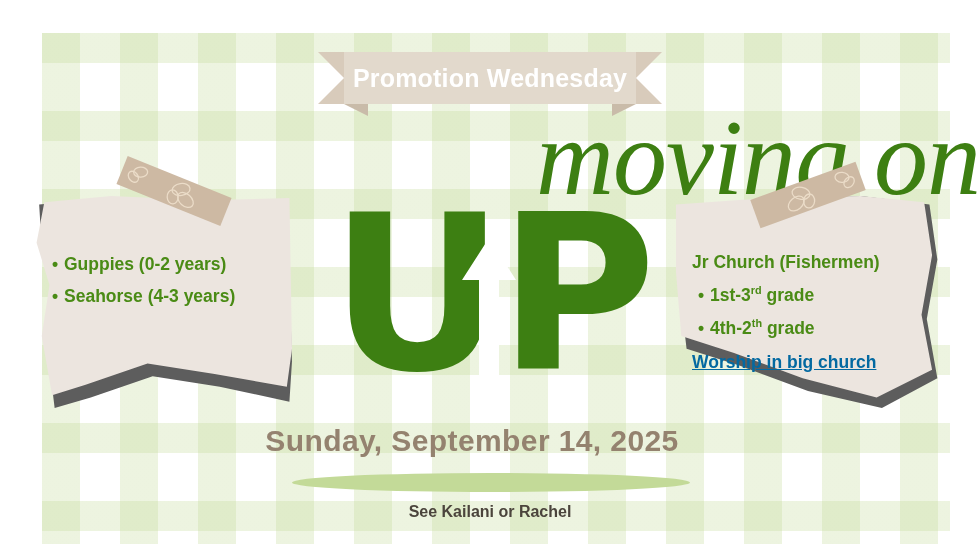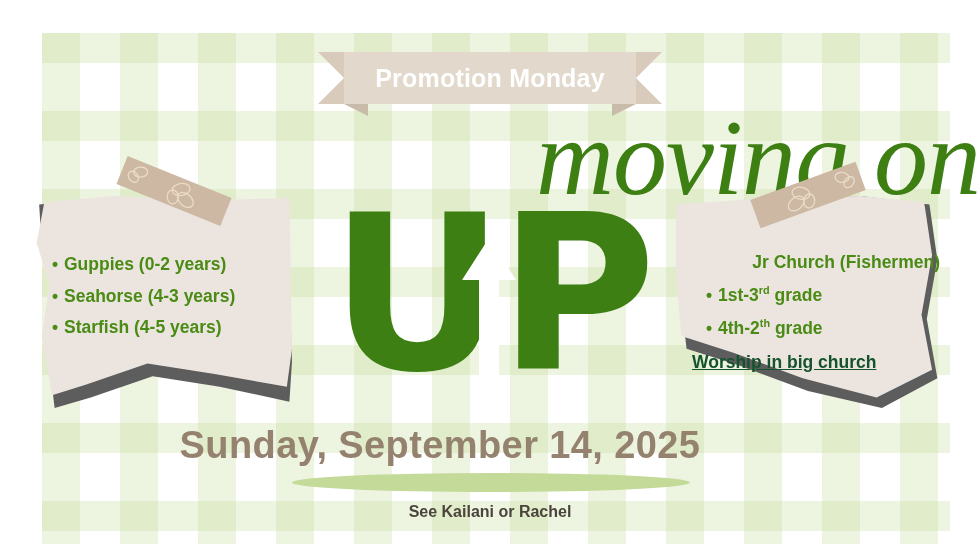--- a/index.html
+++ b/index.html
@@ -98,45 +98,45 @@
     color:#4a8b15;font-weight:bold;font-size:17.5px;line-height:1.0;
     margin:0 0 14px 0;white-space:nowrap;
     font-family:"Liberation Sans", sans-serif;
   }
   .list li .bul{display:inline-block;width:12px;}
   .card-left .card-content{padding:60px 0 0 18px;box-sizing:border-box;}
   .card-right .card-content{padding:56px 0 0 14px;box-sizing:border-box;}
   .rc-title{
     color:#4a8b15;font-weight:bold;font-size:17.5px;margin:0 0 12px 2px;white-space:nowrap;
     font-family:"Liberation Sans", sans-serif;
-    text-align:right;
-  }
-  .rc-list li{margin-left:16px;font-size:17.5px;}
+  }
+  .rc-list li{margin-left:8px;font-size:17.5px;}
   .rc-foot{
-    color:#14532d;font-weight:bold;font-size:17.5px;margin:2px 0 0 2px;
+    color:#0369a1;font-weight:bold;font-size:17.5px;margin:2px 0 0 2px;
     text-decoration:underline;white-space:nowrap;
     font-family:"Liberation Sans", sans-serif;
   }
   sup{font-size:.62em;vertical-align:super;}
 
   
   .tape{position:absolute;width:112px;height:30px;background:#cdb9a3;}
   .tape-left{left:118px;top:176px;transform:rotate(22deg);}
   .tape-right{left:752px;top:180px;transform:rotate(-20deg);}
   .tape svg{position:absolute;left:0;top:0;}
 
   
   .date-ellipse{
     position:absolute;left:292px;top:473px;width:398px;height:19px;
     background:#c3da98;border-radius:50%;
   }
   .date{
     position:absolute;left:0;top:424px;width:880px;text-align:center;
-    color:#94826f;font-weight:bold;font-size:38px;letter-spacing:.4px;
-    font-family:"Liberation Sans", sans-serif;
+    color:#94826f;font-weight:bold;font-size:30px;letter-spacing:.4px;
+    font-family:"Liberation Sans", sans-serif;
+    padding-left:32px;
   }
   .byline{
     position:absolute;left:0;top:503px;width:980px;text-align:center;
     color:#4b443c;font-weight:bold;font-size:16px;
     font-family:"Liberation Sans", sans-serif;
   }
 </style>
 </head>
 <body>
 
@@ -147,39 +147,38 @@
   <div class="gingham-mask-left"></div>
   <div class="gingham-mask-right"></div>
   <div class="gingham-mask-bottom"></div>
 
   <div class="ribbon">
     <div class="ribbon-tail left"></div>
     <div class="ribbon-tail right"></div>
     <div class="ribbon-fold left"></div>
     <div class="ribbon-fold right"></div>
     <div class="ribbon-band">
-      <span class="ribbon-label">Promotion Monday</span>
+      <span class="ribbon-label">Promotion Wednesday</span>
     </div>
   </div>
 
   <div class="moving-on">moving on</div>
 
   <div class="up-wrap">
     <div class="up-text">UP</div>
     <div class="up-arrow"></div>
   </div>
 
   <div class="card card-left">
     <div class="tornshadow"></div>
     <div class="sheet"></div>
     <div class="card-content">
       <ul class="list">
         <li><span class="bul">•</span><span>Guppies (0-2 years)</span></li>
         <li><span class="bul">•</span><span>Seahorse (4-3 years)</span></li>
-        <li><span class="bul">•</span><span>Starfish (4-5 years)</span></li>
       </ul>
     </div>
   </div>
 
   <div class="card card-right">
     <div class="tornshadow"></div>
     <div class="sheet"></div>
     <div class="card-content">
       <div class="rc-title">Jr Church (Fishermen)</div>
       <ul class="list rc-list">

